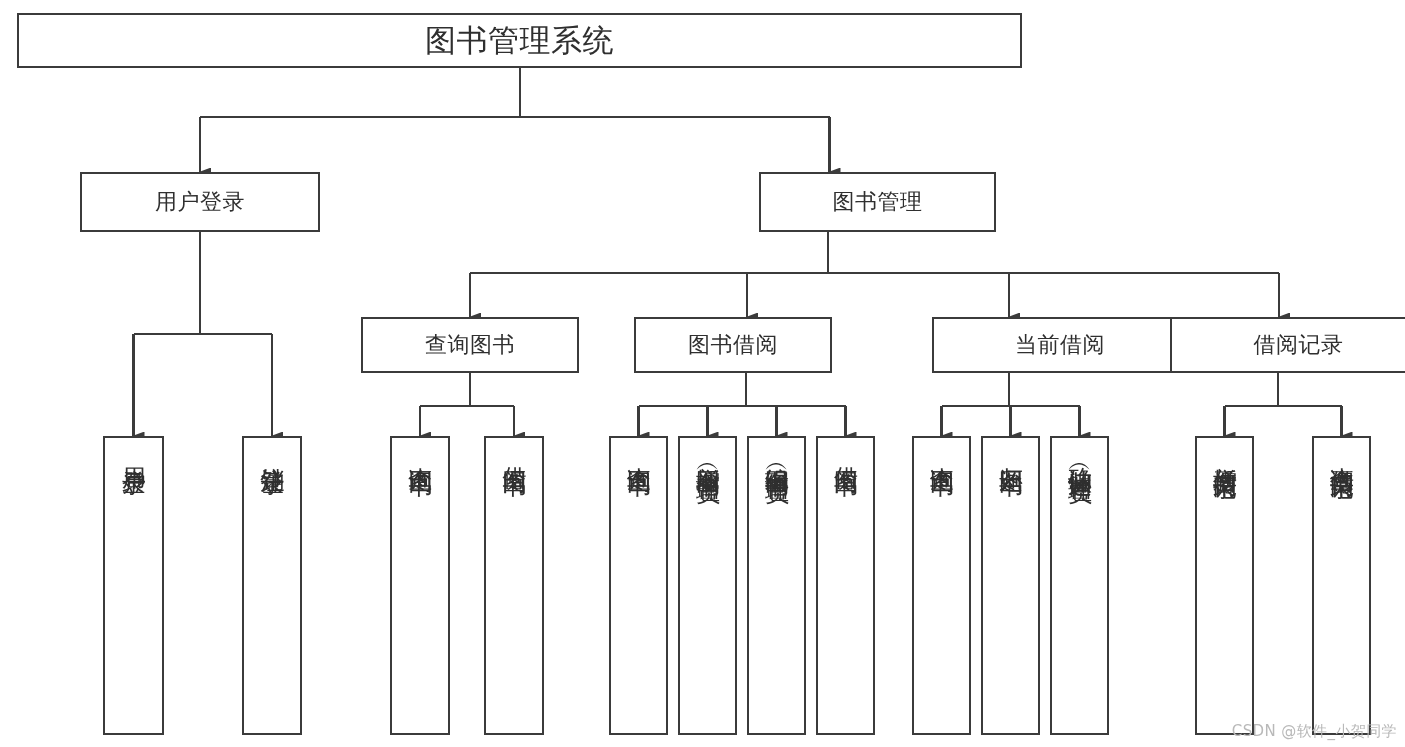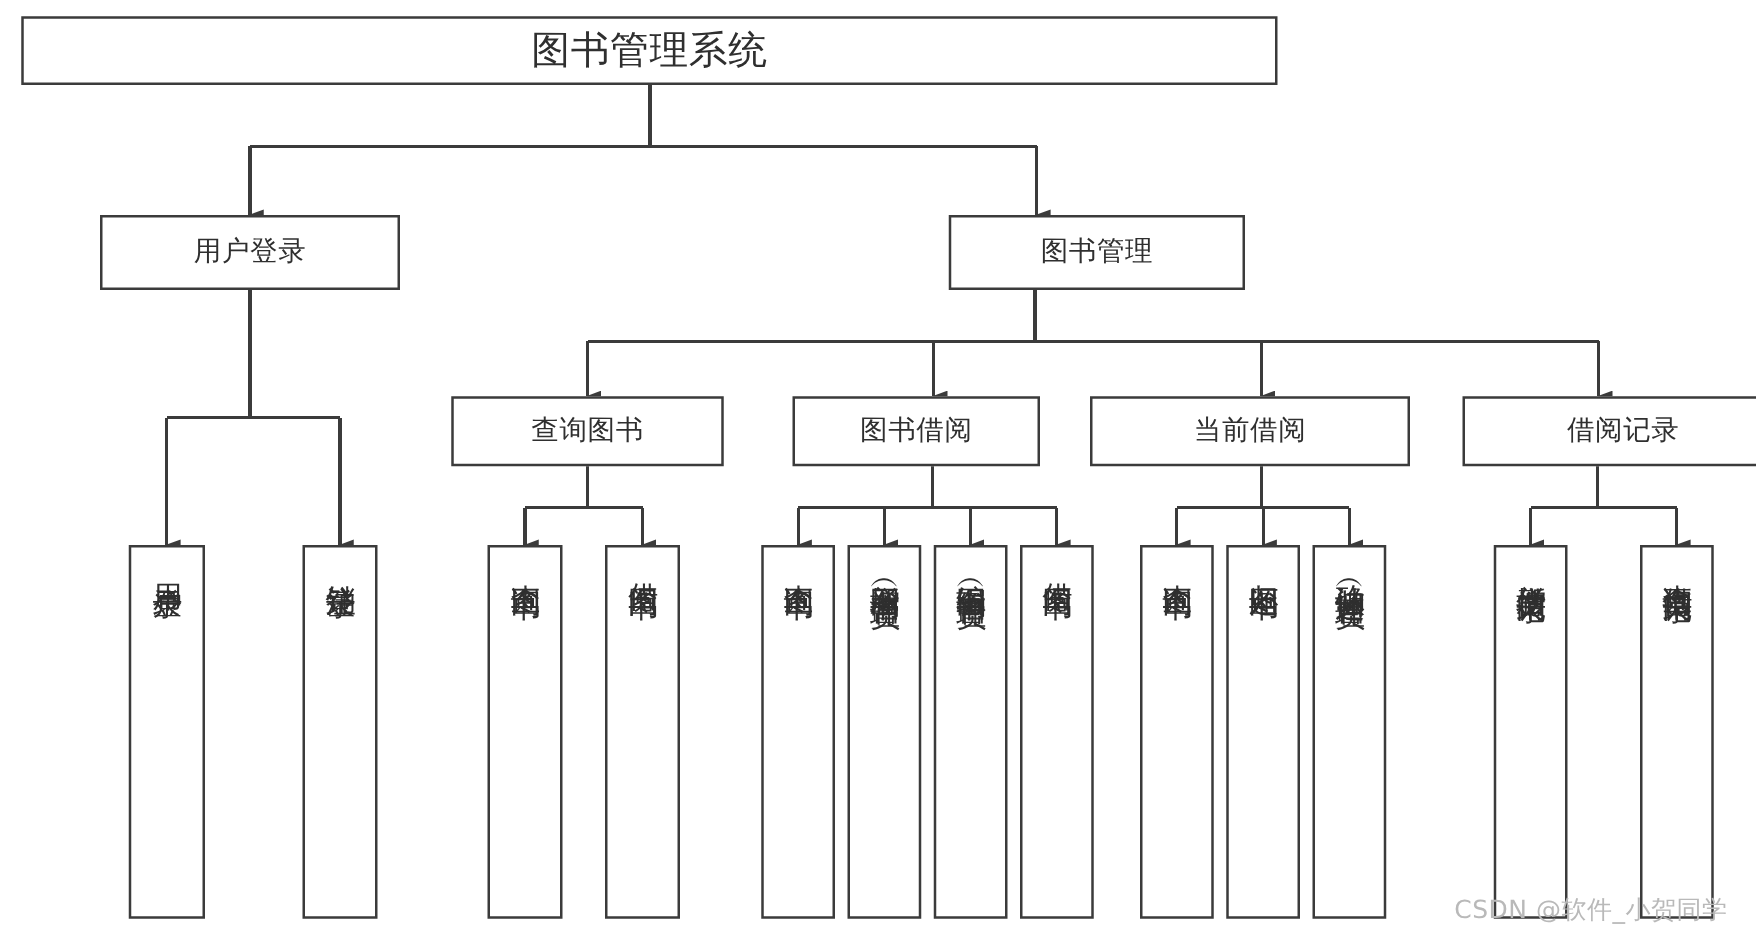--- a/index.html
+++ b/index.html
@@ -47,23 +47,23 @@
     font-size:24px;
     writing-mode:vertical-rl;
     text-orientation:upright;
     line-height:1.05;
     letter-spacing:2px;
     white-space:nowrap;
   }
 
   #watermark{
     position:absolute;
-    right:23px;
+    right:8px;
     bottom:6px;
-    font-size:20px;
+    font-size:15px;
     color:#b9b9b9;
     font-family:"DejaVu Sans","Liberation Sans",sans-serif;
     letter-spacing:0.4px;
     pointer-events:none;
     user-select:none;
   }
 </style>
 </head>
 <body>
 
@@ -117,21 +117,21 @@
       </div>
       <div class="node horiz" style="left: 711px; top: 172px; width: 237px; height: 60px; margin-left: 48px;">
         <span class="label">图书管理</span>
       </div>
       <div class="node horiz" style="left: 361px; top: 317px; width: 218px; height: 56px;">
         <span class="label">查询图书</span>
       </div>
       <div class="node horiz" style="left: 634px; top: 317px; width: 198px; height: 56px;">
         <span class="label">图书借阅</span>
       </div>
-      <div class="node horiz" style="left: 872px; top: 317px; width: 256px; height: 56px;">
+      <div class="node horiz" style="left: 932px; top: 317px; width: 256px; height: 56px;">
         <span class="label">当前借阅</span>
       </div>
       <div class="node horiz" style="left: 1170px; top: 317px; width: 257px; height: 56px;">
         <span class="label">借阅记录</span>
       </div>
       <div class="node vert" style="left: 103px; top: 436px; width: 61px; height: 299px;">
         <span class="label">用户登录</span>
       </div>
       <div class="node vert" style="left: 242px; top: 436px; width: 60px; height: 299px;">
         <span class="label">注销登录</span>

